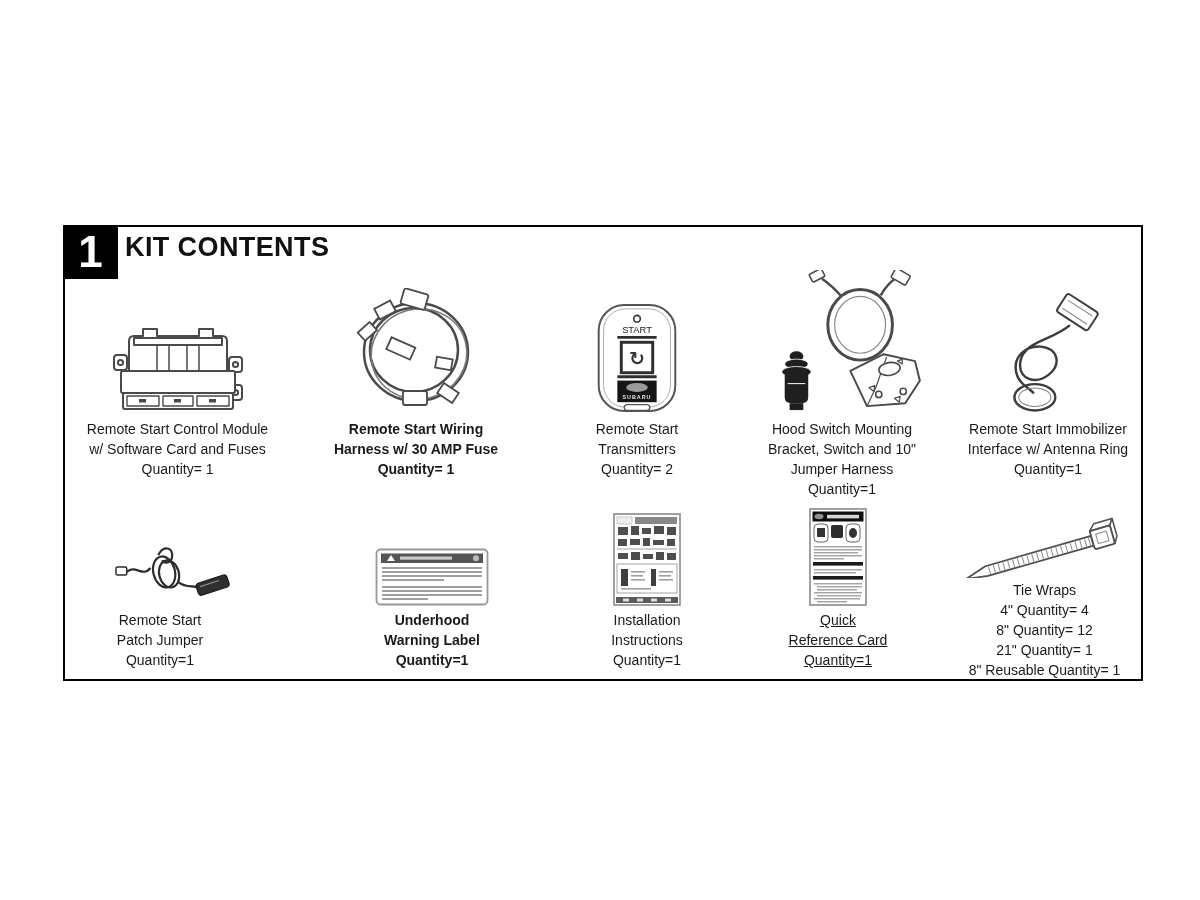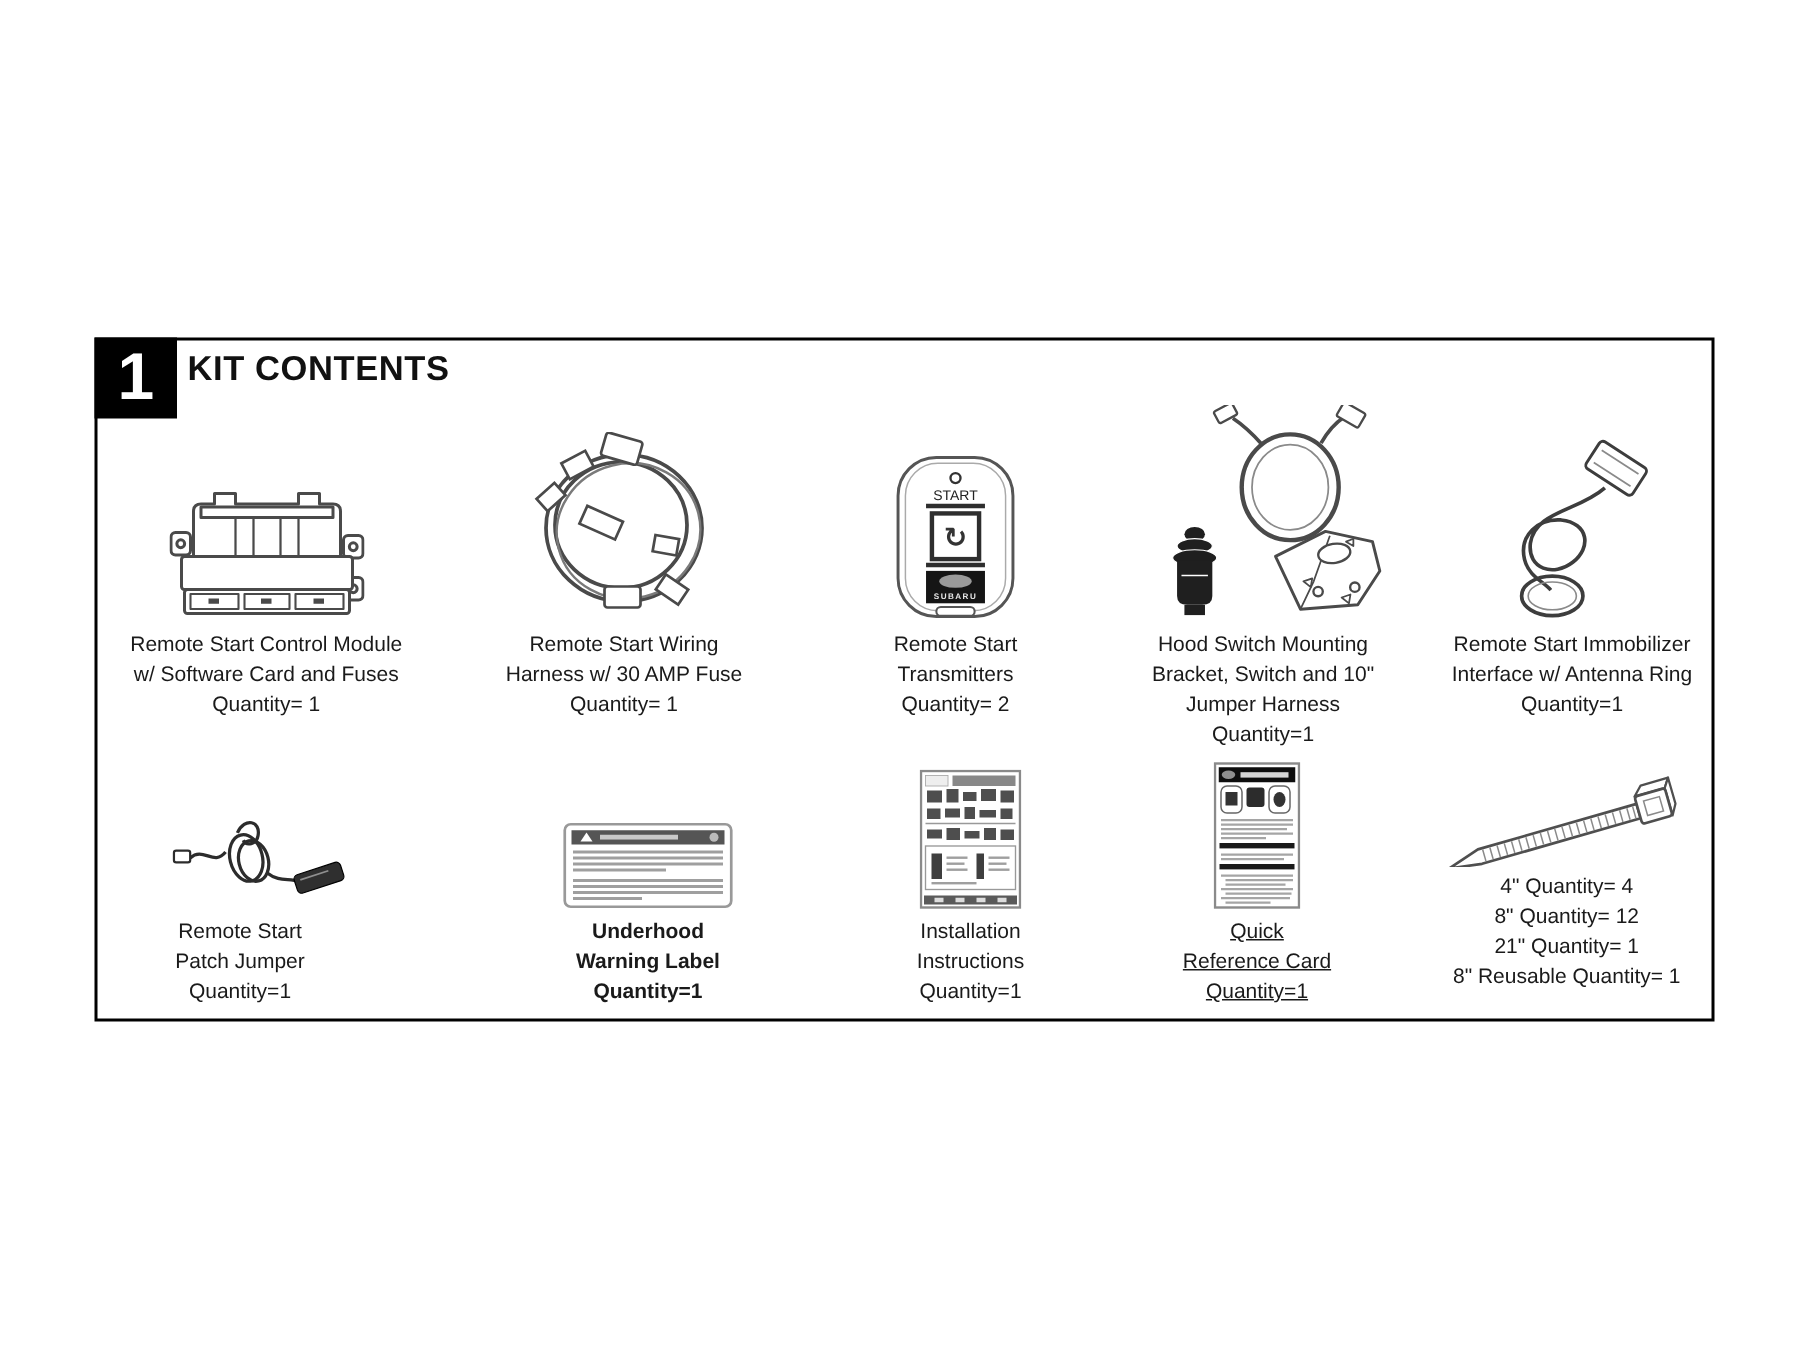--- a/index.html
+++ b/index.html
@@ -12,21 +12,21 @@
     position: absolute; left: 63px; top: 225px; width: 1080px; height: 456px;
     border: 2px solid #000; background: #fff;
   }
   .num-box {
     position: absolute; left: -2px; top: -2px; width: 55px; height: 54px;
     background: #000; color: #fff; font-weight: bold; font-size: 44px;
     display: flex; align-items: center; justify-content: center;
   }
   .section-title {
     position: absolute; left: 60px; top: 5px;
-    font-size: 23px; font-weight: bold; letter-spacing: 0.4px; color: #111;
+    font-size: 27px; font-weight: bold; letter-spacing: 0.4px; color: #111;
   }
   .kit-item { position: absolute; margin: 0; display: flex; flex-direction: column; align-items: center; }
   .art { display: flex; align-items: flex-end; justify-content: center; width: 100%; }
   .row1 .art { height: 143px; }
   .row2 .art { height: 98px; }
   .caption {
     margin-top: 6px; width: 100%; text-align: center;
     font-size: 14px; line-height: 20px; white-space: nowrap; color: #1a1a1a;
   }
   .caption span { display: block; }
@@ -70,21 +70,21 @@
           </g>
         </svg>
       </div>
       <figcaption class="caption">
         <span>Remote Start Control Module</span>
         <span>w/ Software Card and Fuses</span>
         <span>Quantity= 1</span>
       </figcaption>
     </figure>
 
-    <figure class="kit-item row1" style="left:246px; top:43px; width:210px;">
+    <figure class="kit-item row1" style="left:246px; top:43px; width:210px;font-weight:bold;">
       <div class="art">
         <svg width="140" height="125" viewBox="0 0 140 125">
           <g fill="none" stroke="#4a4a4a" stroke-width="2.5">
             <ellipse cx="70" cy="64" rx="52" ry="49"></ellipse>
             <ellipse cx="68" cy="62" rx="44" ry="42"></ellipse>
             <ellipse cx="73" cy="66" rx="48" ry="45" transform="rotate(-14 73 66)" stroke-width="1.6" stroke="#7a7a7a"></ellipse>
           </g>
           <g fill="#fff" stroke="#4a4a4a" stroke-width="1.8">
             <rect x="56" y="3" width="25" height="16" rx="2" transform="rotate(16 68 11)"></rect>
             <rect x="30" y="16" width="18" height="12" transform="rotate(-28 39 22)"></rect>
@@ -364,20 +364,21 @@
                 <line x1="133" y1="36" x2="133" y2="44"></line>
             </g>
             <polygon points="136,30 142,24 161,24 157,30" fill="#fff" stroke="#4f4f4f" stroke-width="1.5" stroke-linejoin="round"></polygon>
             <polygon points="157,30 161,24 161,42 157,49" fill="#fff" stroke="#4f4f4f" stroke-width="1.5" stroke-linejoin="round"></polygon>
             <rect x="136" y="30" width="21" height="19" rx="2" fill="#fff" stroke="#4f4f4f" stroke-width="1.8"></rect>
             <rect x="141" y="34.5" width="11" height="10" fill="#fff" stroke="#8a8a8a" stroke-width="1"></rect>
           </g>
         </svg>
       </div>
       <figcaption class="caption">
+        <span>Tie Wraps</span>
         <span>4" Quantity= 4</span>
         <span>8" Quantity= 12</span>
         <span>21" Quantity= 1</span>
         <span>8" Reusable Quantity= 1</span>
       </figcaption>
     </figure>
 
   </div>
 </div>
 

